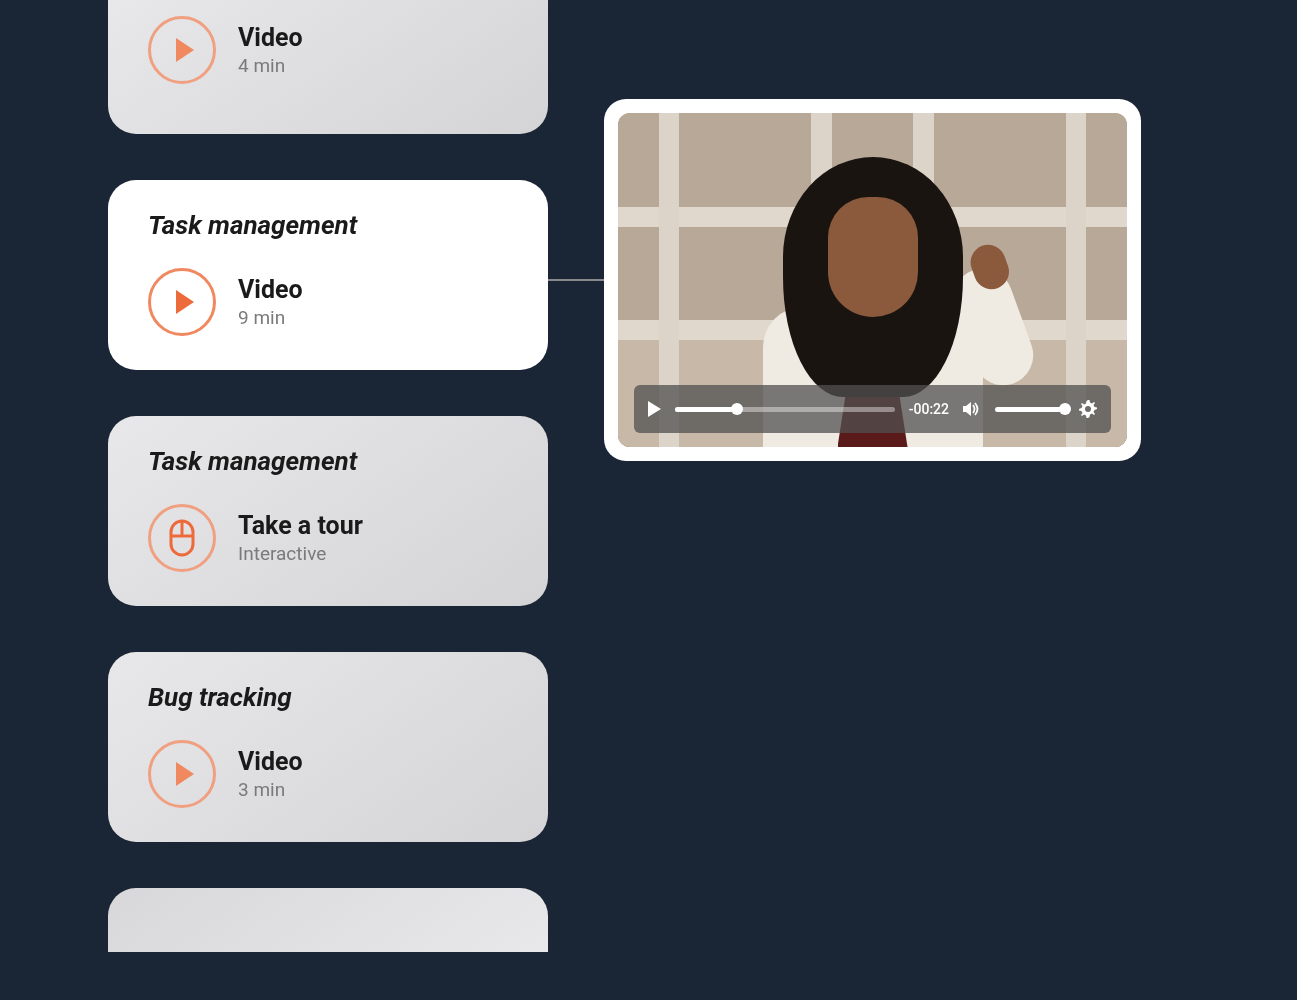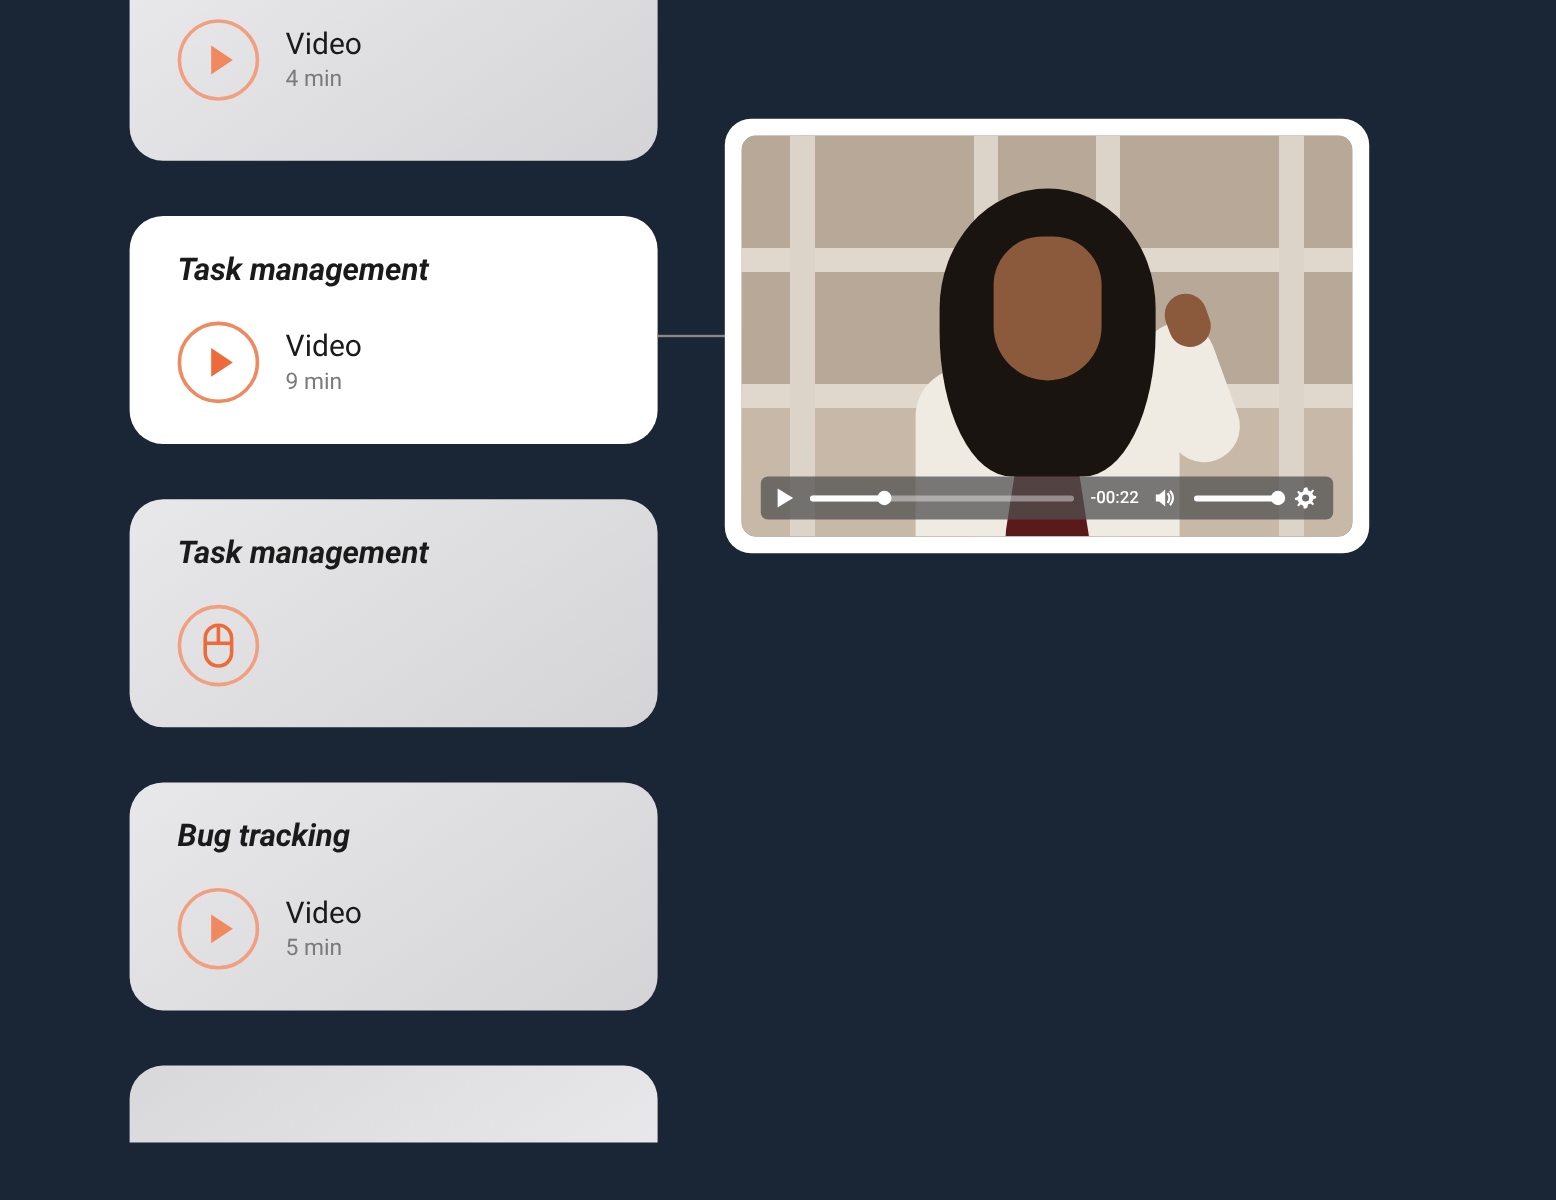--- a/index.html
+++ b/index.html
@@ -77,21 +77,21 @@
     }
     .card:not(.active) .play-triangle {
       border-left-color: #f08860;
     }
     .mouse-icon {
       width: 28px;
       height: 40px;
     }
     .card-text .line1 {
       font-size: 25px;
-      font-weight: 400;
+      font-weight: 700;
       color: #1a1a1a;
       margin-bottom: 2px;
     }
     .card-text .line2 {
       font-size: 19px;
       color: #7a7a7a;
     }
     .connector {
       position: absolute;
       top: 279px;
@@ -190,21 +190,21 @@
       width: 35px;
       height: 45px;
       background: #8b5a3c;
       border-radius: 18px;
     }
     .controls {
       position: absolute;
       left: 16px;
       right: 16px;
       bottom: 14px;
-      height: 36px;
+      height: 48px;
       background: rgba(80, 80, 80, 0.75);
       border-radius: 6px;
       display: flex;
       align-items: center;
       padding: 0 14px;
       gap: 14px;
     }
     .ctrl-play {
       width: 0;
       height: 0;
@@ -297,32 +297,36 @@
   <div class="card">
     <div class="card-title">Task management</div>
     <div class="card-body">
       <div class="icon-circle">
         <svg class="mouse-icon" viewBox="0 0 28 40" fill="none">
           <rect x="3" y="3" width="22" height="34" rx="11" stroke="#ed6a3a" stroke-width="3"></rect>
           <line x1="14" y1="3" x2="14" y2="18" stroke="#ed6a3a" stroke-width="3"></line>
           <line x1="3" y1="18" x2="25" y2="18" stroke="#ed6a3a" stroke-width="3"></line>
         </svg>
       </div>
+      <div class="card-text">
+        <div class="line1">Take a tour</div>
+        <div class="line2">Interactive</div>
+      </div>
     </div>
   </div>
 
   <div class="card">
     <div class="card-title">Bug tracking</div>
     <div class="card-body">
       <div class="icon-circle">
         <div class="play-triangle"></div>
       </div>
       <div class="card-text">
         <div class="line1">Video</div>
-        <div class="line2">5 min</div>
+        <div class="line2">3 min</div>
       </div>
     </div>
   </div>
 
   <div class="card partial-bottom"></div>
 
 </div>
 
 <div class="connector"></div>
 

